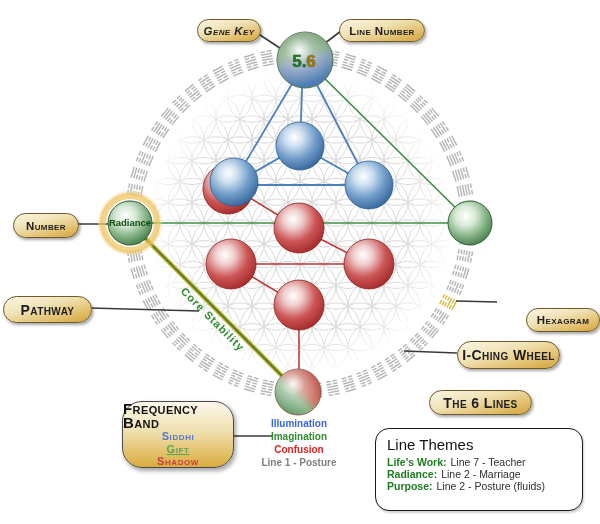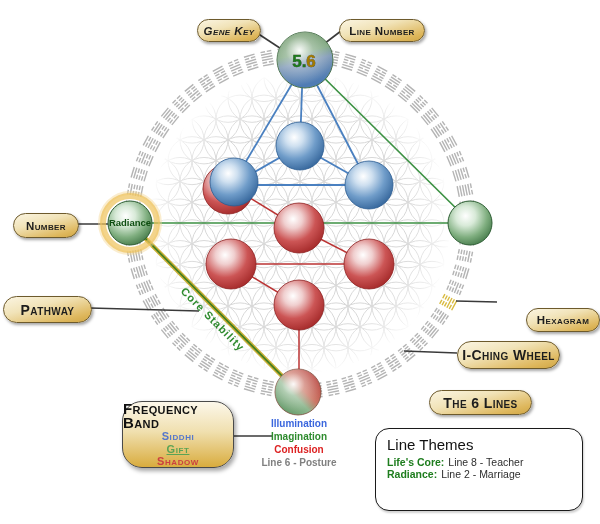--- a/index.html
+++ b/index.html
@@ -1028,26 +1028,29 @@
     <div class="freq-title">Frequency Band</div>
     <div class="freq-level lv-siddhi">Siddhi</div>
     <div class="freq-level lv-gift">Gift</div>
     <div class="freq-level lv-shadow">Shadow</div>
   </div>
 
   <div class="keynotes">
     <div class="kn-siddhi">Illumination</div>
     <div class="kn-gift">Imagination</div>
     <div class="kn-shadow">Confusion</div>
-    <div class="kn-line">Line 6 - Posture</div>
+    <div class="kn-line">Line 1 - Posture</div>
   </div>
 
   <div class="themes">
     <div class="themes-title">Line Themes</div>
     <div class="lt-row">
-      <span class="lt-label">Life's Core:</span><span>Line 8 - Teacher</span>
+      <span class="lt-label">Life's Work:</span><span>Line 7 - Teacher</span>
     </div>
     <div class="lt-row">
       <span class="lt-label">Radiance:</span><span>Line 2 - Marriage</span>
     </div>
+    <div class="lt-row">
+      <span class="lt-label">Purpose:</span><span>Line 2 - Posture (fluids)</span>
+    </div>
   </div>
 
 </div>
 
 </body></html>

